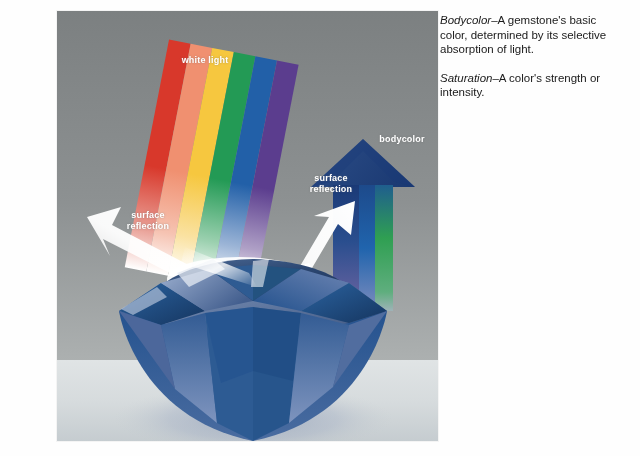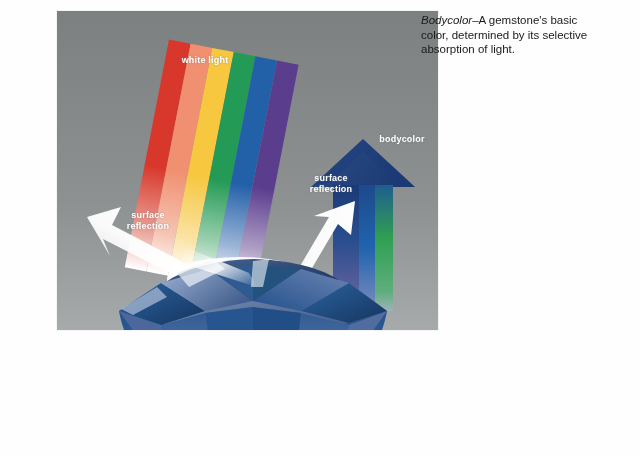--- a/index.html
+++ b/index.html
@@ -8,21 +8,21 @@
     background:#ffffff;
     font-family:"Liberation Sans", sans-serif;
     overflow:hidden;
     position:relative;
   }
   #root{position:absolute;inset:0;background:#fefefe;}
 
   
   #illus{
     position:absolute;
-    left:57px; top:11px; width:381px; height:319px;
+    left:57px; top:11px; width:381px; height:430px;
     overflow:hidden;
     box-shadow:0 0 0 1px rgba(0,0,0,0.04);
   }
   #illus-svg{display:block;width:381px;height:433px;}
 
   
   .caption{
     position:absolute;
     color:#ffffff;
     font-family:"Liberation Sans", sans-serif;
@@ -36,21 +36,21 @@
     pointer-events:none;
   }
   #cap-white-light{ left:108px; top:44px; width:80px; }
   #cap-surface-left{ left:57px; top:199px; width:68px; }
   #cap-surface-right{ left:243px; top:162px; width:62px; }
   #cap-bodycolor{ left:310px; top:123px; width:70px; }
 
   
   #textcol{
     position:absolute;
-    left:421px; top:13px; width:186px;
+    left:440px; top:13px; width:186px;
   }
   .para{
     margin:0 0 14px 0;
     font-family:"Liberation Sans", sans-serif;
     font-size:11.5px;
     line-height:14.6px;
     color:#1a1a1a;
   }
   .para:last-child{margin-bottom:0;}
   .term{font-style:italic;}
@@ -272,15 +272,16 @@
 
     <div class="caption" id="cap-bodycolor">bodycolor</div>
   </div>
 
   <div id="textcol">
 
     <p class="para"><span class="term">Bodycolor</span><span>–</span><span>A gemstone's basic color, determined by its selective absorption of light.</span></p>
 
 
 
+    <p class="para"><span class="term">Saturation</span><span>–</span><span>A color's strength or intensity.</span></p>
   </div>
 
 </div>
 
 </body></html>

